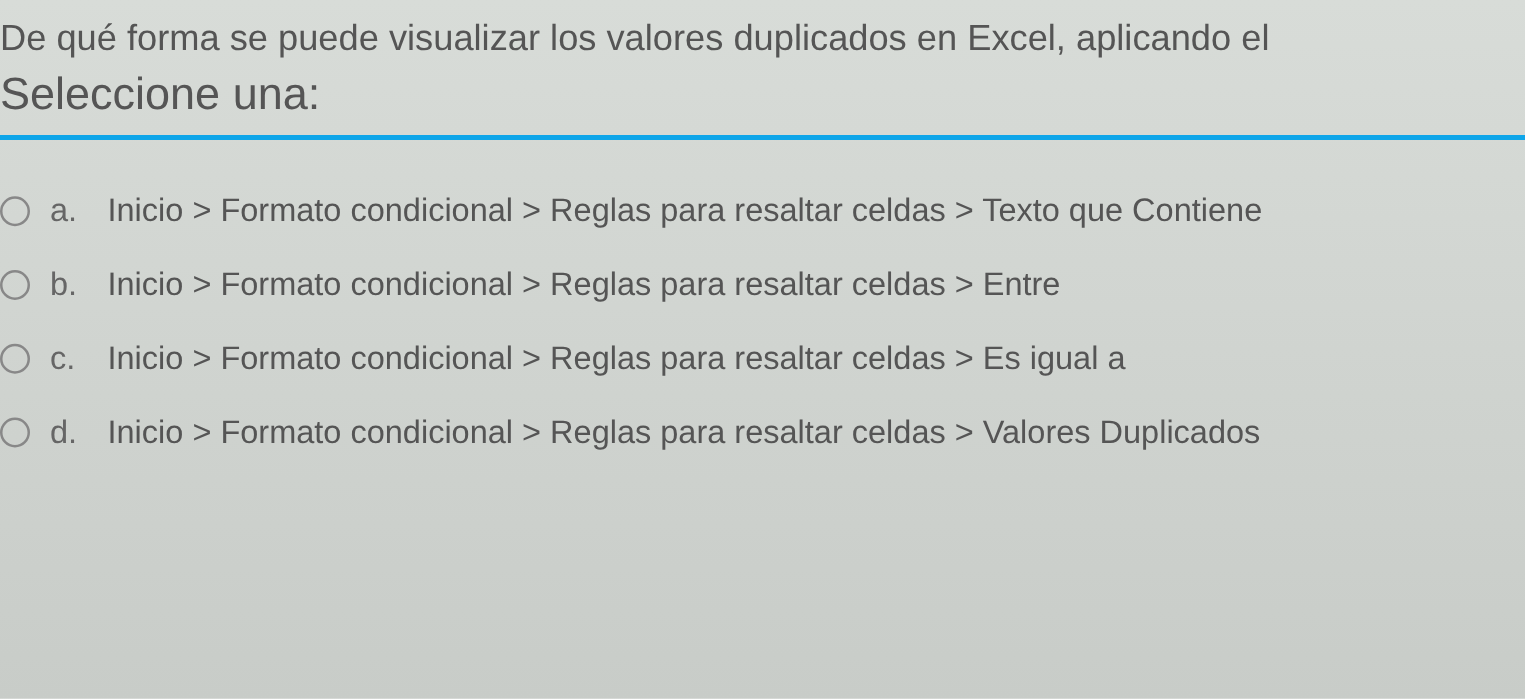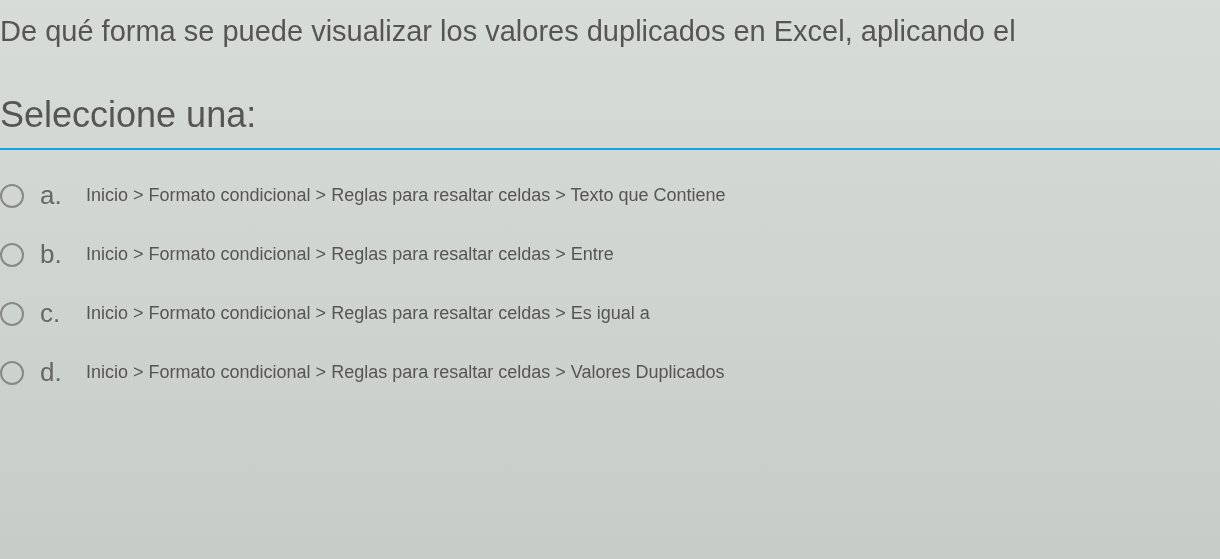--- a/index.html
+++ b/index.html
@@ -14,29 +14,28 @@
       height: 559px;
       padding: 0;
       color: #4a4a4a;
       overflow: hidden;
     }
     .question-text {
       font-size: 29px;
       line-height: 1.6;
       color: #555;
       padding: 8px 0 0 0;
-      margin-bottom: 40px;
     }
     .select-one {
       font-size: 36px;
       color: #555;
       font-weight: 400;
       padding-bottom: 12px;
-      border-bottom: 2px solid #0ea5e9;
-      margin-bottom: 30px;
+      border-bottom: 4px solid #0ea5e9;
+      margin-bottom: 41px;
     }
     .options {
       display: flex;
       flex-direction: column;
       gap: 28px;
     }
     .option-row {
       display: flex;
       align-items: center;
       gap: 16px;
@@ -49,21 +48,21 @@
       background: transparent;
       flex-shrink: 0;
       cursor: pointer;
     }
     .option-letter {
       font-size: 26px;
       color: #666;
       min-width: 30px;
     }
     .option-text {
-      font-size: 18px;
+      font-size: 26px;
       color: #555;
     }
   </style>
 </head>
 <body>
 
 <div class="question-text">
   <span>De qué forma se puede visualizar los valores duplicados en Excel, aplicando el</span><br>
 </div>
 

